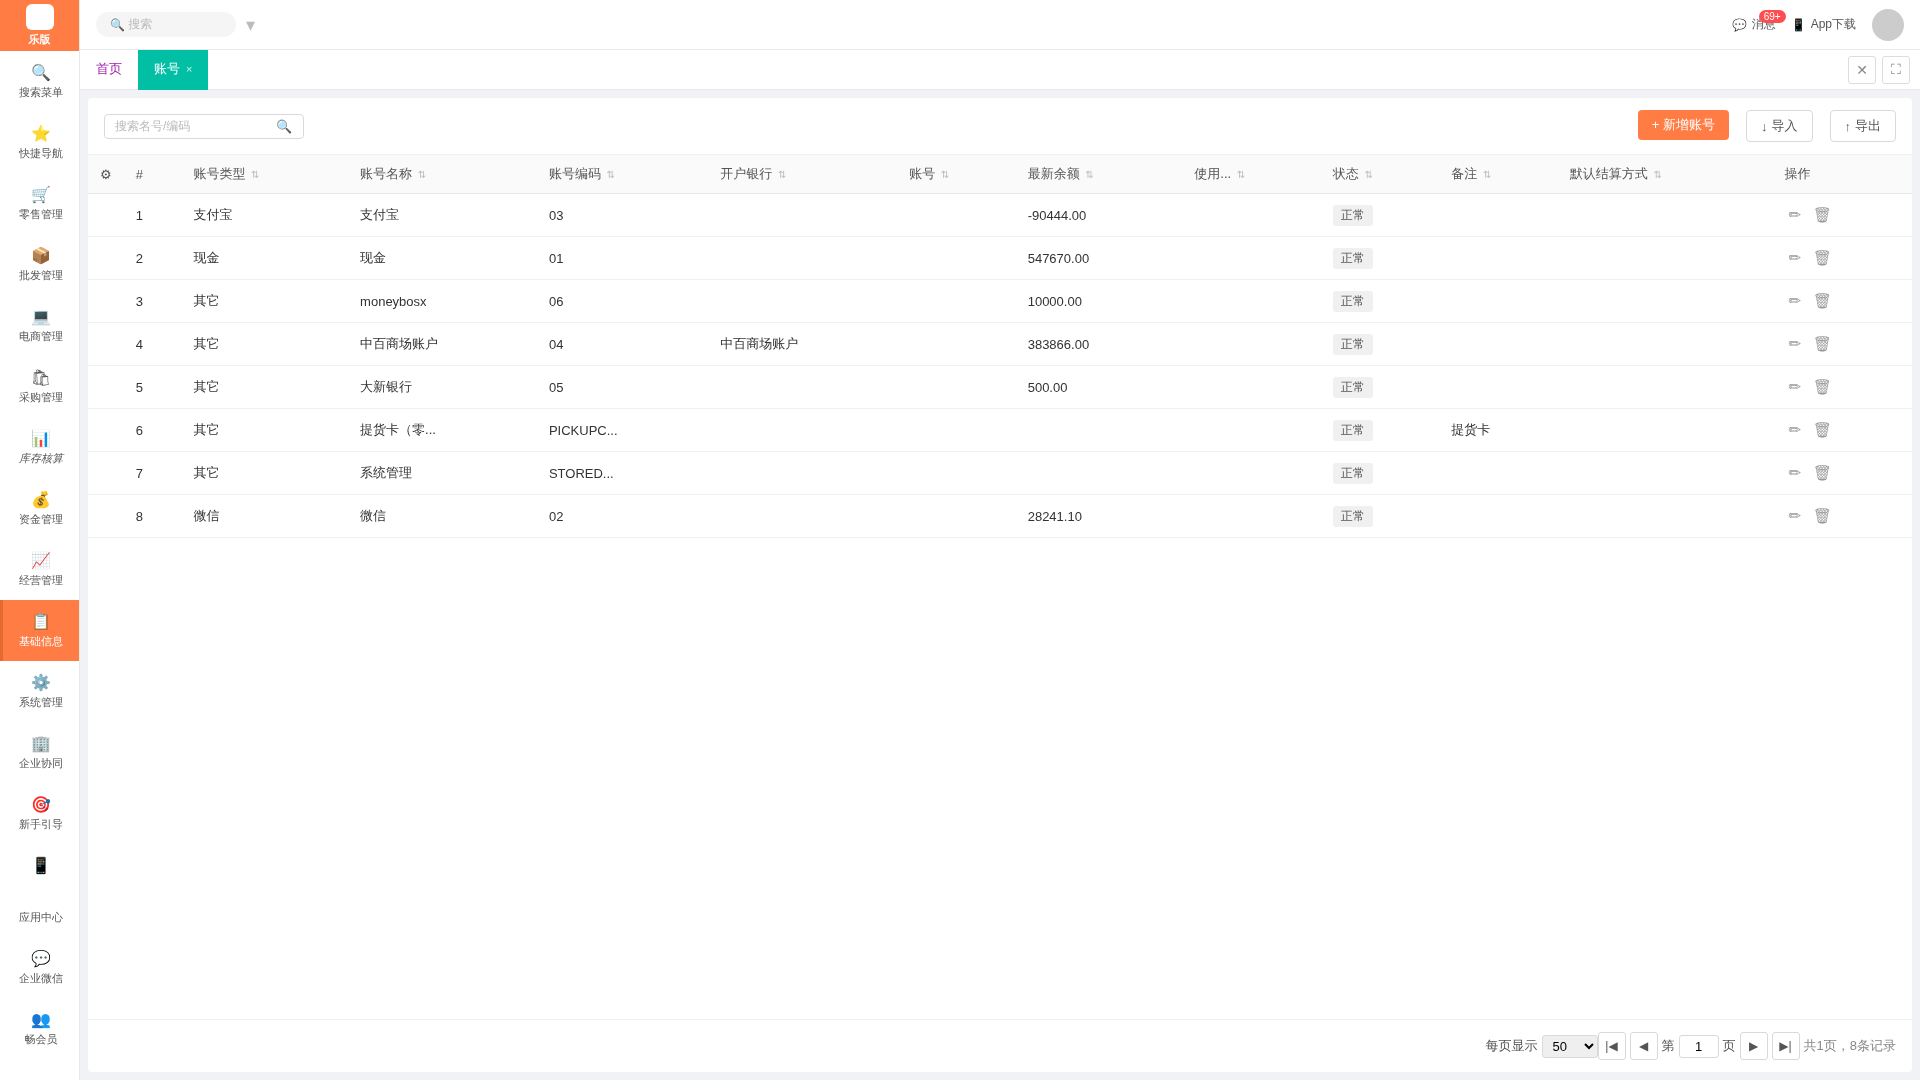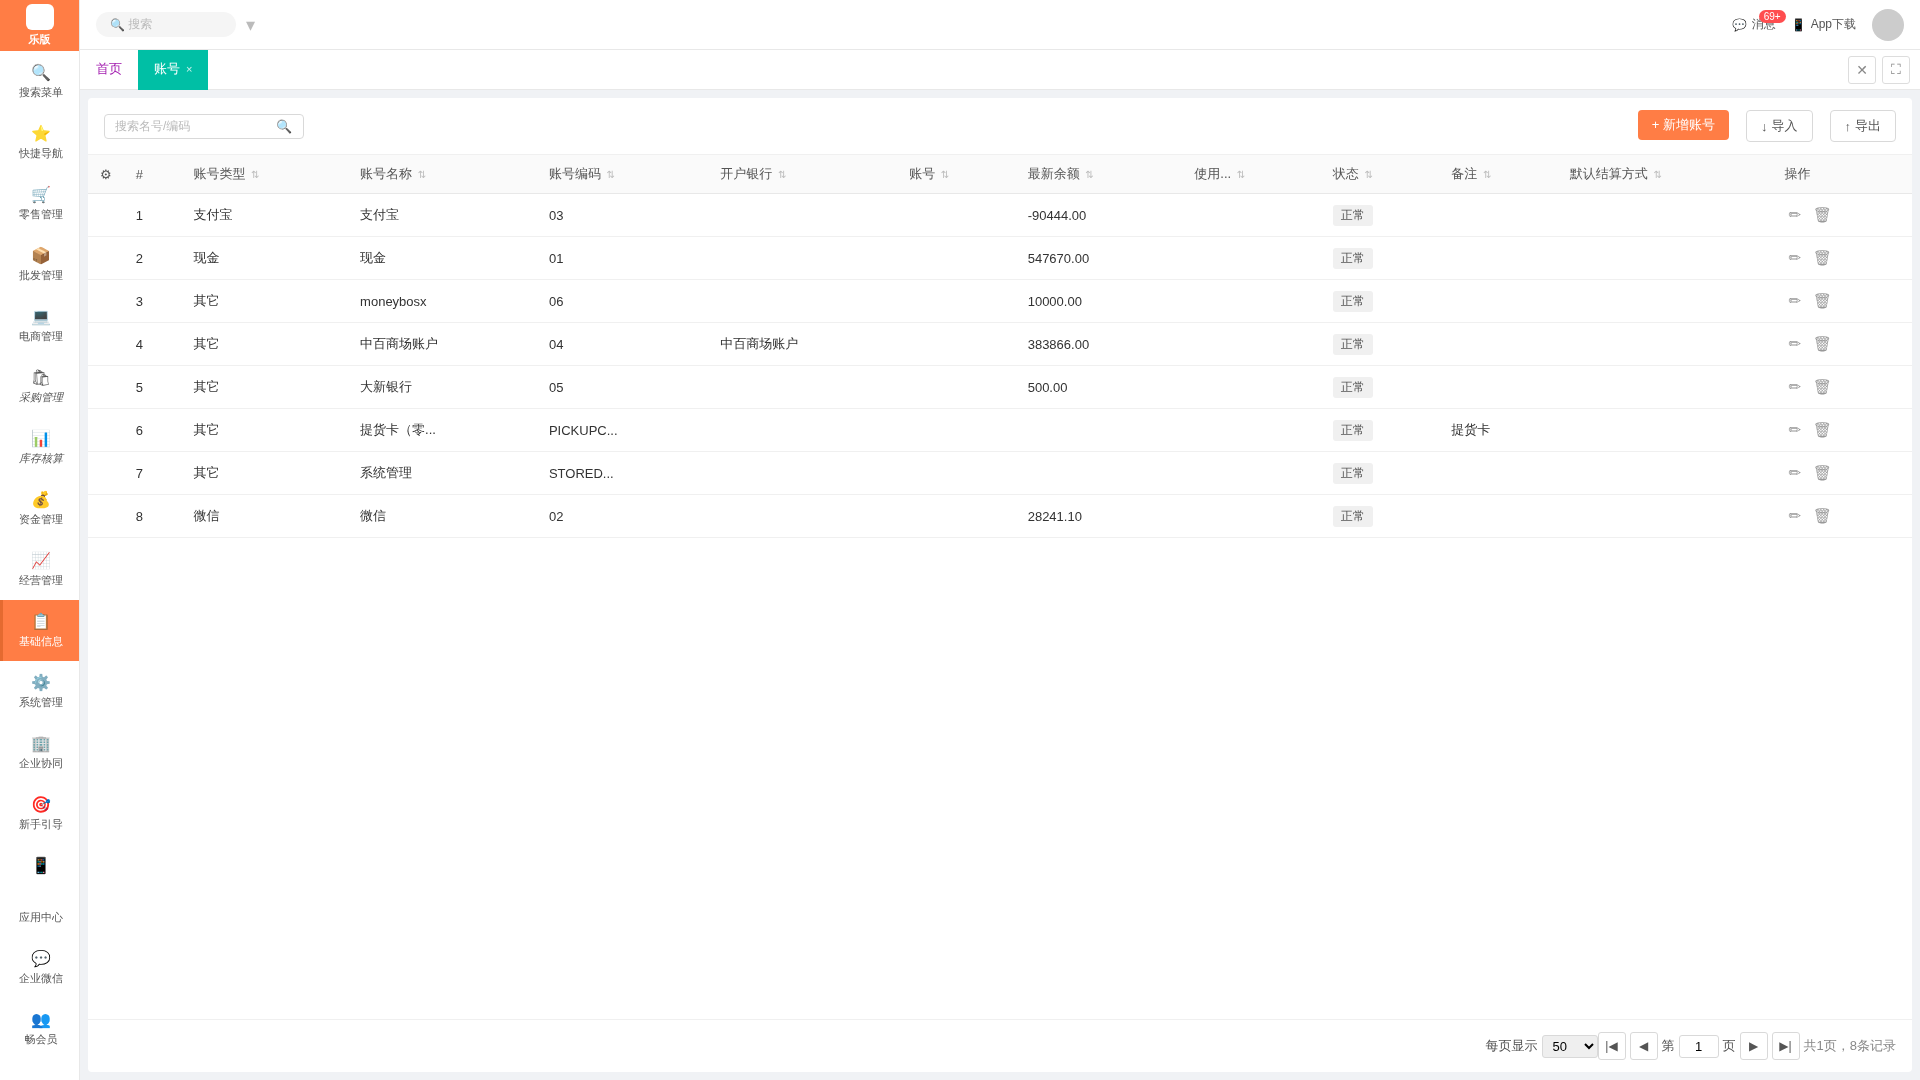--- a/index.html
+++ b/index.html
@@ -379,21 +379,21 @@
       <div class="sidebar-item">
     <span class="item-icon">📦</span>
     <span style="font-size:11px;text-align:center;">批发管理</span>
   </div>
       <div class="sidebar-item">
     <span class="item-icon">💻</span>
     <span style="font-size:11px;text-align:center;">电商管理</span>
   </div>
       <div class="sidebar-item">
     <span class="item-icon">🛍</span>
-    <span style="font-size:11px;text-align:center;font-style:italic;">采购管理</span>
+    <span style="font-size:11px;text-align:center;">采购管理</span>
   </div>
       <div class="sidebar-item">
     <span class="item-icon">📊</span>
     <span style="font-size:11px;text-align:left;font-style:italic;">库存核算</span>
   </div>
       <div class="sidebar-item">
     <span class="item-icon">💰</span>
     <span style="font-size:11px;text-align:center;">资金管理</span>
   </div>
       <div class="sidebar-item">

